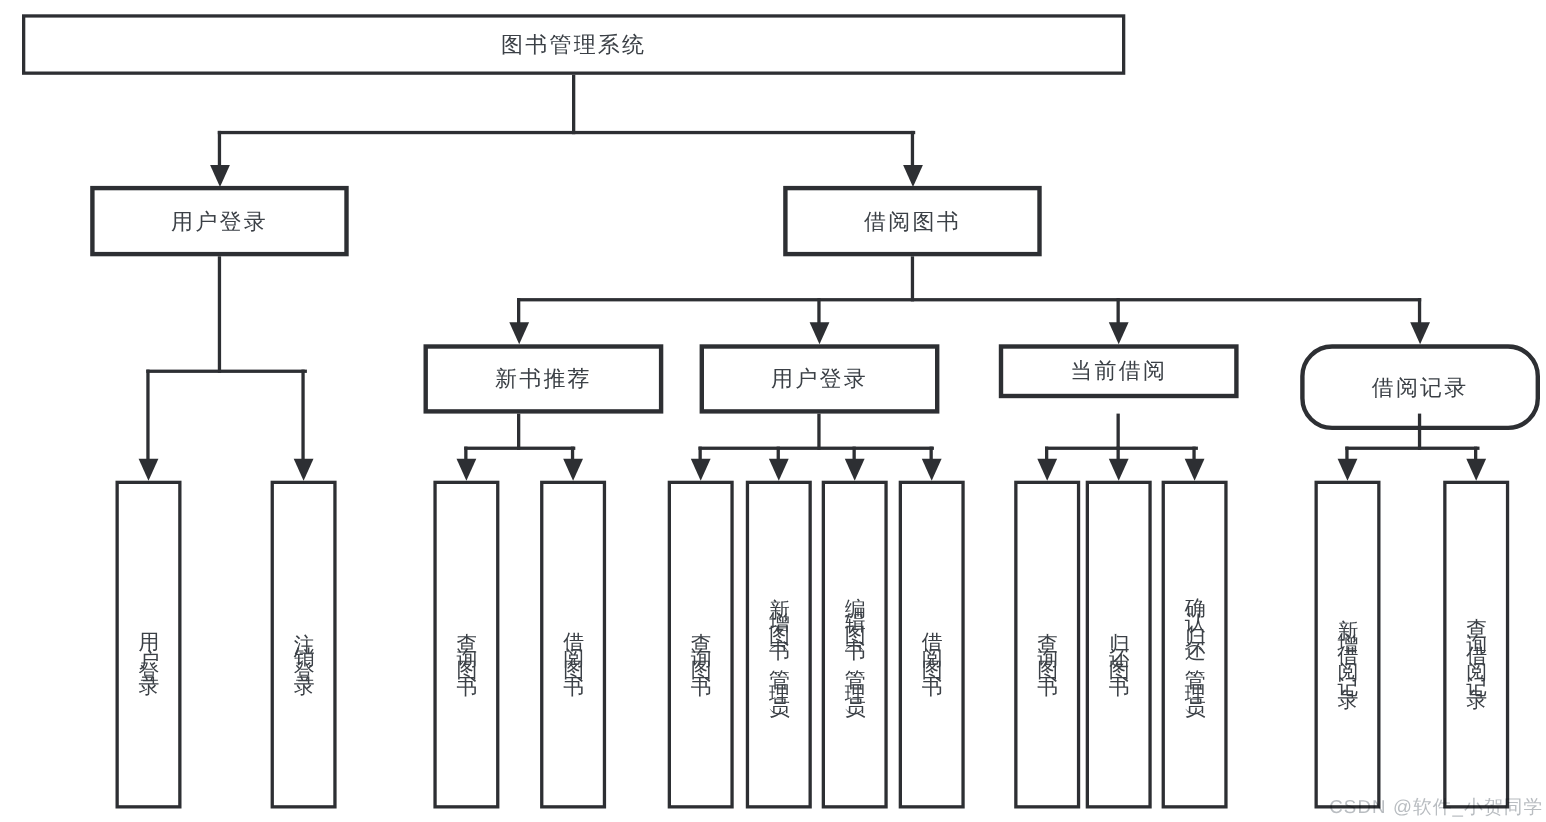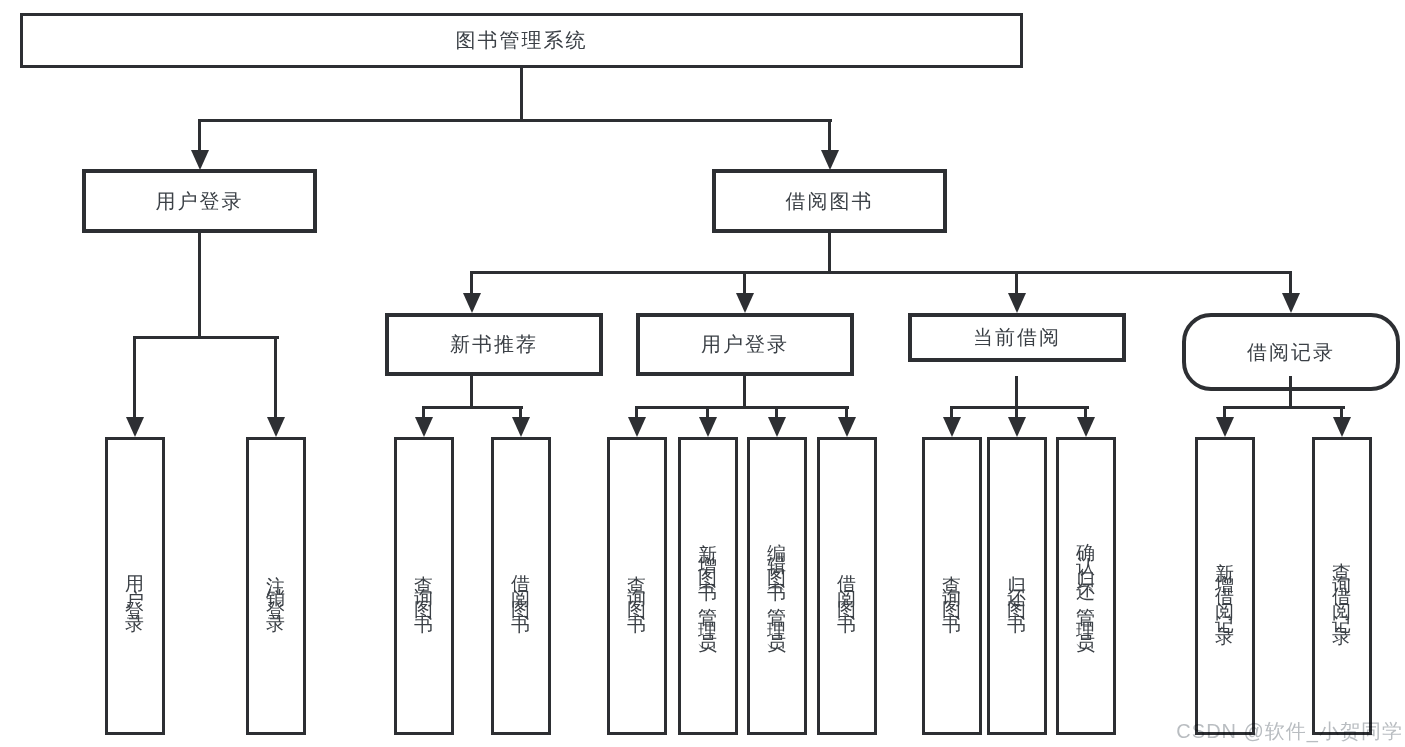--- a/index.html
+++ b/index.html
@@ -50,21 +50,21 @@
     width:0;height:0;
     border-left:9px solid transparent;
     border-right:9px solid transparent;
     border-top:20px solid var(--line);
   }
   #watermark{
     position:absolute;
     right:2px;
     bottom:2px;
     color:#b9bdc1;
-    font-size:20px;
+    font-size:17px;
     letter-spacing:1px;
     mix-blend-mode:multiply;
     pointer-events:none;
   }
 </style>
 </head>
 <body>
 
 <div id="stage">
 

